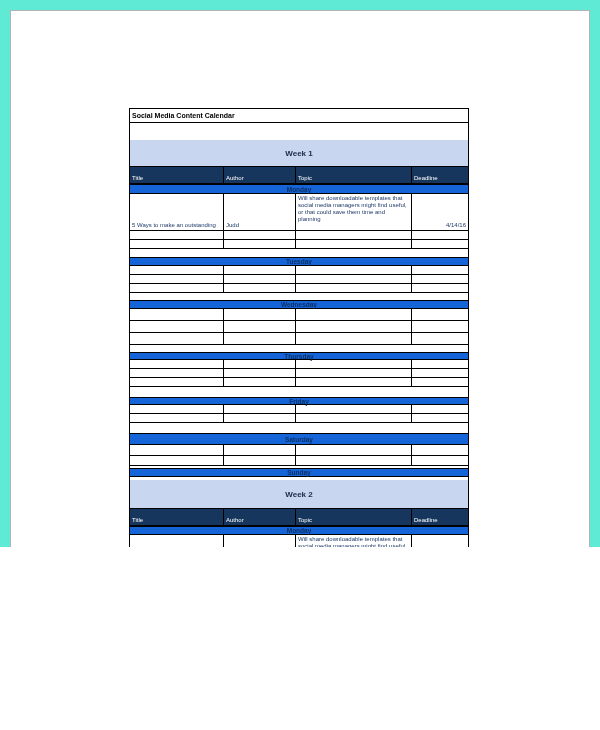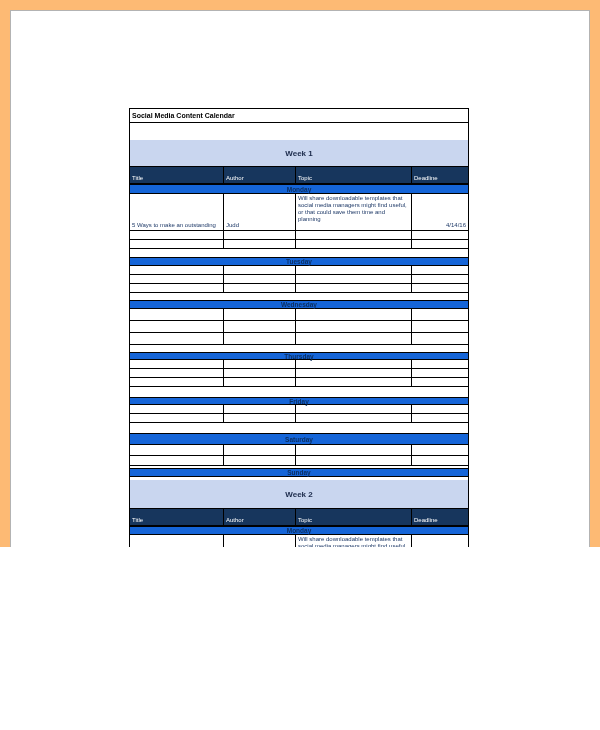--- a/index.html
+++ b/index.html
@@ -1,16 +1,16 @@
 <!DOCTYPE html>
 <html style="--week-band: #c9d6ef; --header-bg: #17365d; --header-text: #ffffff; --day-band: #1565d8; --day-text: #0b2e5f; --body-text: #1f3a68; --border: #000000; --page-border: #b3b3b3;"><head>
 <meta charset="utf-8">
 <style>
   html,body{margin:0;padding:0;background:#fff;}
-  .canvas{position:relative;width:600px;height:547px;background:#fdba74;overflow:hidden;
+  .canvas{position:relative;width:600px;height:547px;background:#5eead4;overflow:hidden;
           font-family:"Liberation Sans",sans-serif;}
   .sheet{position:absolute;left:10px;top:10px;width:578px;height:708px;background:#fff;
          border:1px solid var(--page-border,#b3b3b3);}
   .table{position:absolute;left:118px;top:97px;width:338px;border:1px solid var(--border,#000);
          background:#fff;}
   .row{box-sizing:border-box;width:100%;}
   .cells{display:grid;grid-template-columns:94px 72px 116px 56px;}
   .cell{box-sizing:border-box;border-right:1px solid var(--border,#000);
         border-bottom:1px solid var(--border,#000);overflow:hidden;
         font-size:6px;line-height:7px;color:var(--body-text,#1f3a68);

